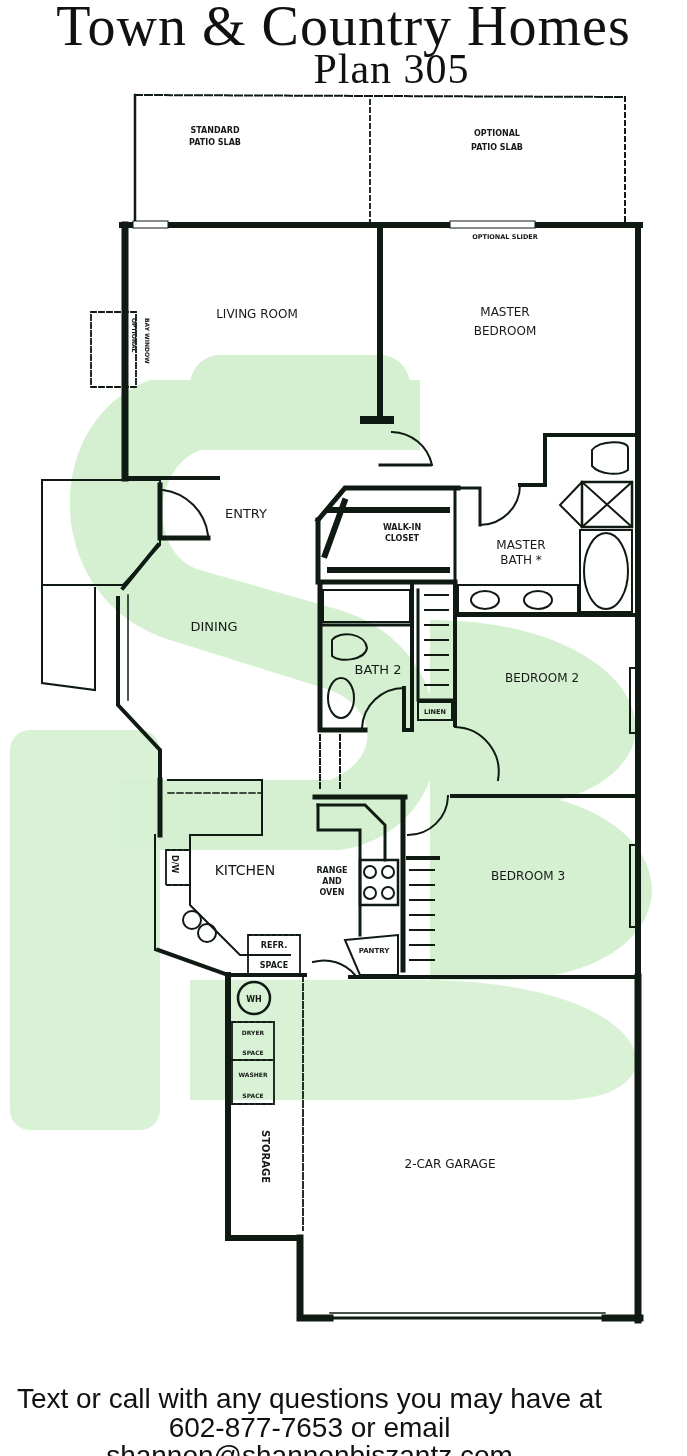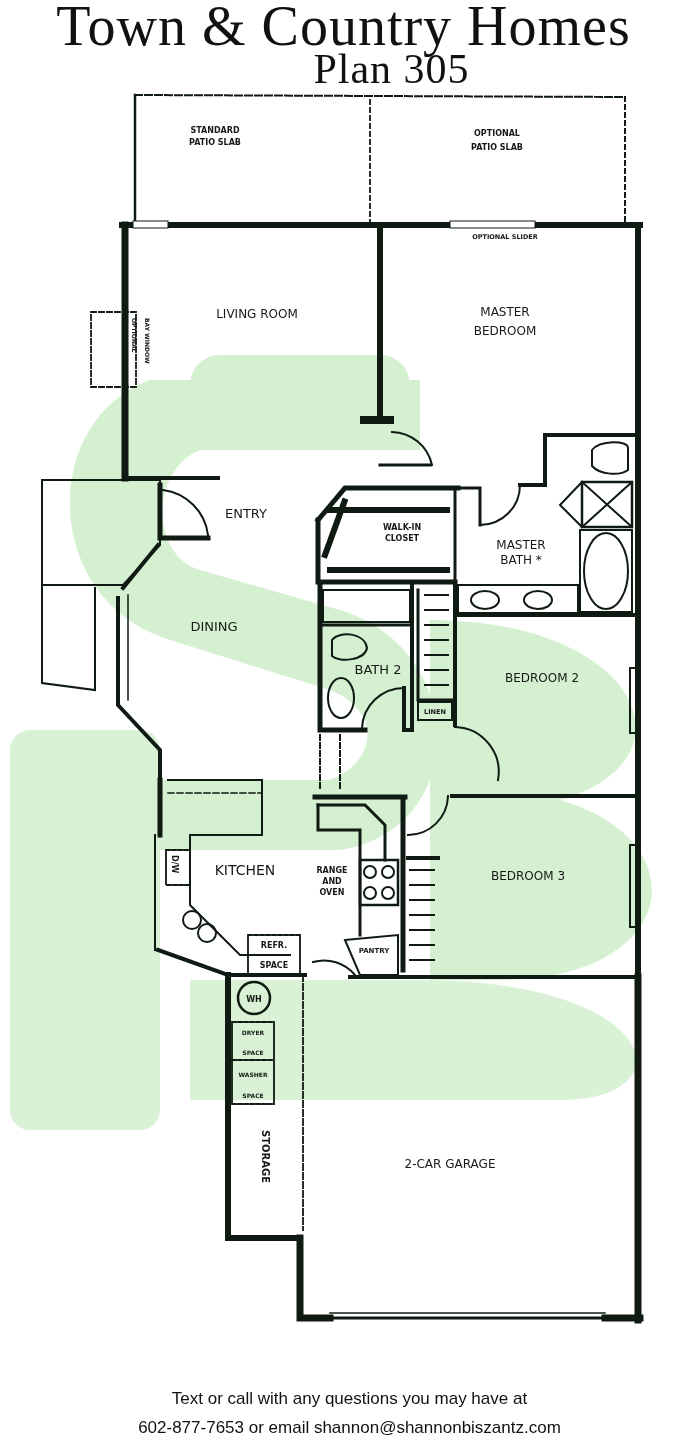--- a/index.html
+++ b/index.html
@@ -2,21 +2,21 @@
 <html><head>
 <meta charset="utf-8">
 <style>
   html,body{margin:0;padding:0;background:#ffffff;}
   body{width:687px;height:1456px;position:relative;overflow:hidden;font-family:"Liberation Sans",sans-serif;}
   .title{position:absolute;left:0;width:687px;text-align:center;font-family:"Liberation Serif","DejaVu Serif",serif;color:#111;letter-spacing:1px;}
   .title.l1{top:2px;font-size:56px;line-height:48px;}
   .title.l2{top:46px;font-size:42px;line-height:46px;margin-left:48px;}
   svg.plan{position:absolute;left:0;top:0;}
   .lbl{font-family:"DejaVu Sans",sans-serif;font-weight:bold;fill:#151a15;}
-  .footer{position:absolute;left:0;width:619px;text-align:center;font-family:"Liberation Sans",sans-serif;color:#111;font-size:17px;line-height:28px;padding-left:40px;}
+  .footer{position:absolute;left:0;width:619px;text-align:center;font-family:"Liberation Sans",sans-serif;color:#111;font-size:28px;line-height:28px;}
   .footer.f1{top:1385px;}
   .footer.f2{top:1414px;}
 </style>
 </head>
 <body>
 
 <div class="title l1">Town &amp; Country Homes</div>
 <div class="title l2">Plan 305</div>
 
 <svg class="plan" width="687" height="1380" viewBox="0 0 687 1380" xmlns="http://www.w3.org/2000/svg">

